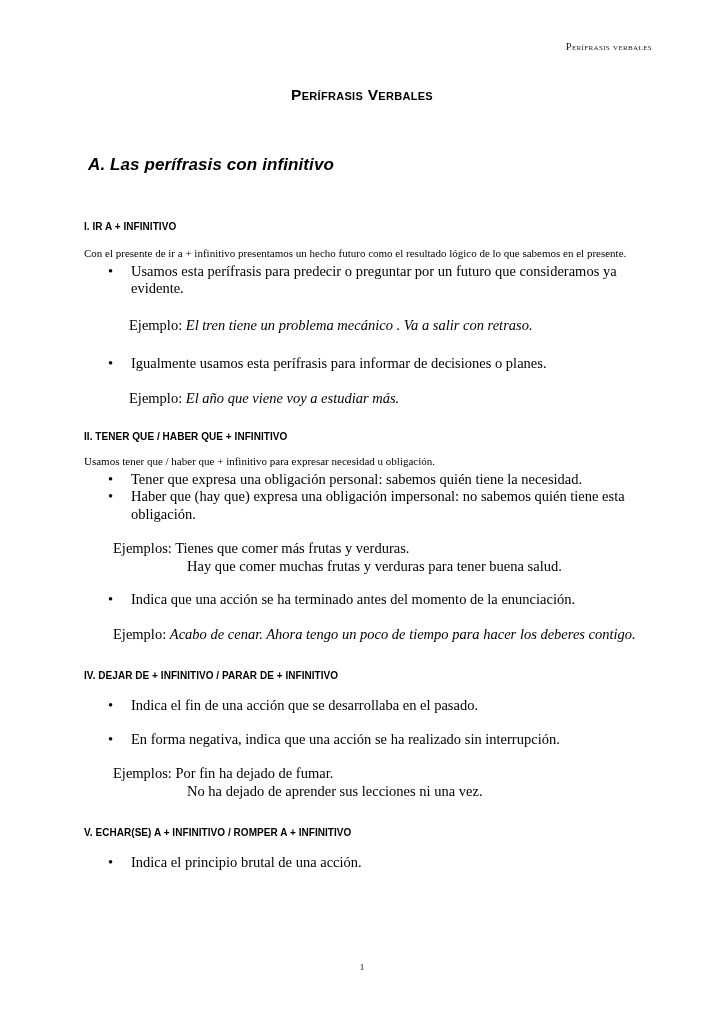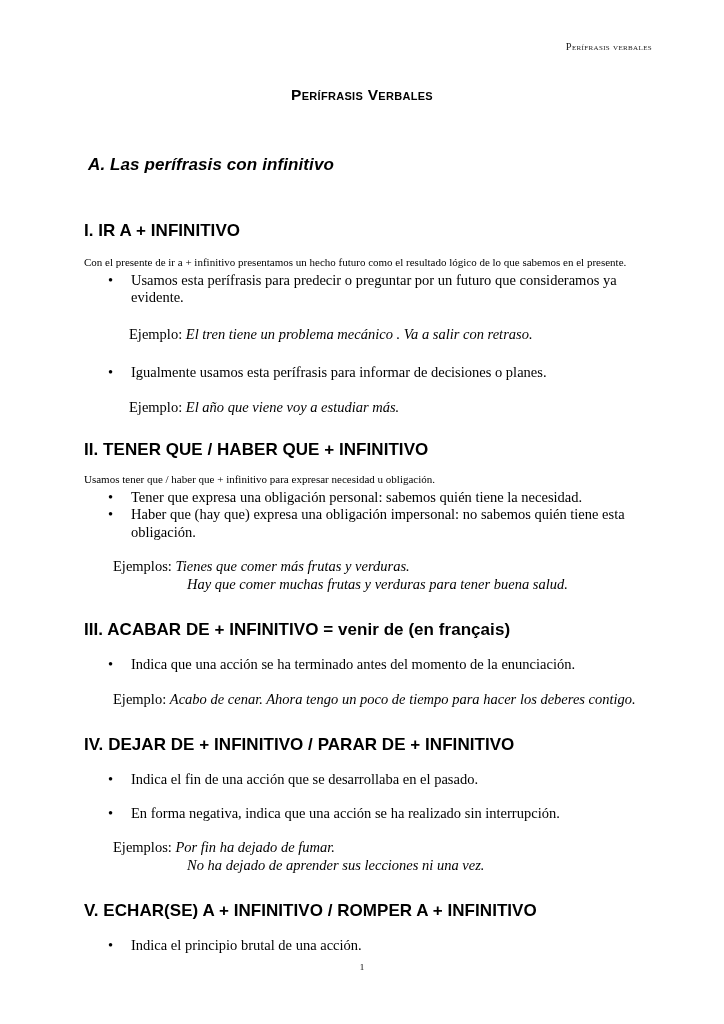--- a/index.html
+++ b/index.html
@@ -57,21 +57,21 @@
     padding-top: 47px;
     font-family: "Liberation Sans", "DejaVu Sans", sans-serif;
     font-size: 17px;
     font-weight: bold;
     letter-spacing: 0.1px;
     font-style: italic;
   }
   .section-title {
     margin: 0;
     font-family: "Liberation Sans", "DejaVu Sans", sans-serif;
-    font-size: 17px;
+    font-size: 10px;
     font-weight: bold;
     letter-spacing: 0.05px;
   }
   .sec-1 { padding-top: 42px; }
   .sec-2 { padding-top: 24px; }
   .sec-3 { padding-top: 27px; }
   .sec-4 { padding-top: 27px; }
   .sec-5 { padding-top: 27px; }
 
   .para {
@@ -115,21 +115,21 @@
   .ex-gap-lg { padding-top: 19px; }
   .ex-gap-md { padding-top: 17px; }
 
   .examples-block {
     padding-left: 29px;
     font-size: 14.5px;
     line-height: 17.5px;
   }
   .examples-block .row { display: block; }
   .examples-block .row .lbl { font-style: normal; }
-  .examples-block .row .it { font-style: italic; }
+  .examples-block .row .it { }
   .examples-block .row.cont { padding-left: 74px; }
 
   
   .page-number {
     position: absolute;
     left: 0;
     right: 0;
     top: 962px;
     text-align: center;
     font-size: 9px;
@@ -187,21 +187,20 @@
     <div class="examples-block ex-gap-md">
       <span class="row">
         <span class="lbl">Ejemplos:</span>
         <span class="it">Tienes que comer más frutas y verduras.</span>
       </span>
       <span class="row cont">
         <span class="it">Hay que comer muchas frutas y verduras para tener buena salud.</span>
       </span>
     </div>
 
-    <h3 class="section-title sec-3">III. ACABAR DE + INFINITIVO = venir de (en français)</h3>
     <ul class="bullets tight">
       <li style="margin-top:16px">
         <span class="bullet-dot">•</span>
         <span>Indica que una acción se ha terminado antes del momento de la enunciación.</span>
       </li>
     </ul>
     <p class="example ex-gap-md" style="padding-left:29px">
       <span class="lbl">Ejemplo:</span>
       <span class="it">Acabo de cenar. Ahora tengo un poco de tiempo para hacer los deberes contigo.</span>
     </p>

